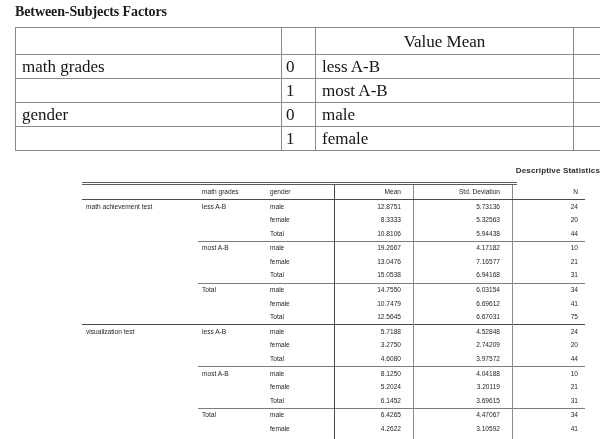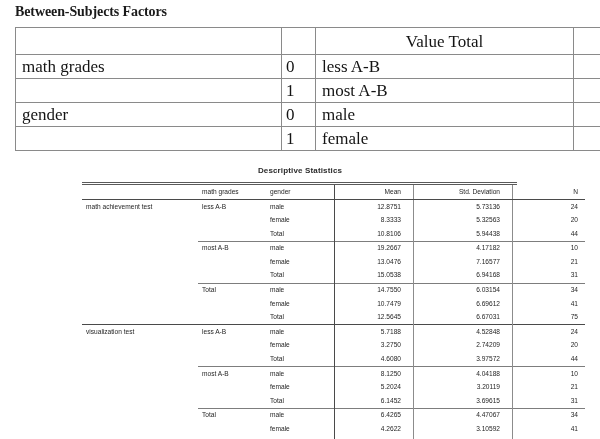--- a/index.html
+++ b/index.html
@@ -57,21 +57,21 @@
   #bsf-table thead td  { height: 26px; }
   #bsf-table .hdr-center { text-align: center; }
   #bsf-table .hdr-n { text-align: center; }
 
   
   #ds-title {
     position: absolute;
     left: 0;
     top: 166px;
     width: 600px;
-    text-align: center;
+    text-align: right;
     font-family: "Liberation Sans", sans-serif;
     font-weight: bold;
     font-size: 8px;
     letter-spacing: 0.15px;
     color: #2b2b2b;
   }
 
   #ds-wrap {
     position: absolute;
     left: 82px;
@@ -141,21 +141,21 @@
 </head>
 <body>
 
 <div id="bsf-title">Between-Subjects Factors</div>
 
 <table id="bsf-table">
   <thead>
     <tr>
       <td class="c-factor"></td>
       <td class="c-code"></td>
-      <td class="c-label hdr-center">Value Total</td>
+      <td class="c-label hdr-center">Value Mean</td>
       <td class="c-n hdr-n">N</td>
     </tr>
   </thead>
   <tbody id="bsf-body">
       <tr>
         <td class="c-factor">math grades</td>
         <td class="c-code">0</td>
         <td class="c-label">less A-B</td>
         <td class="c-n">44</td>
       </tr>

